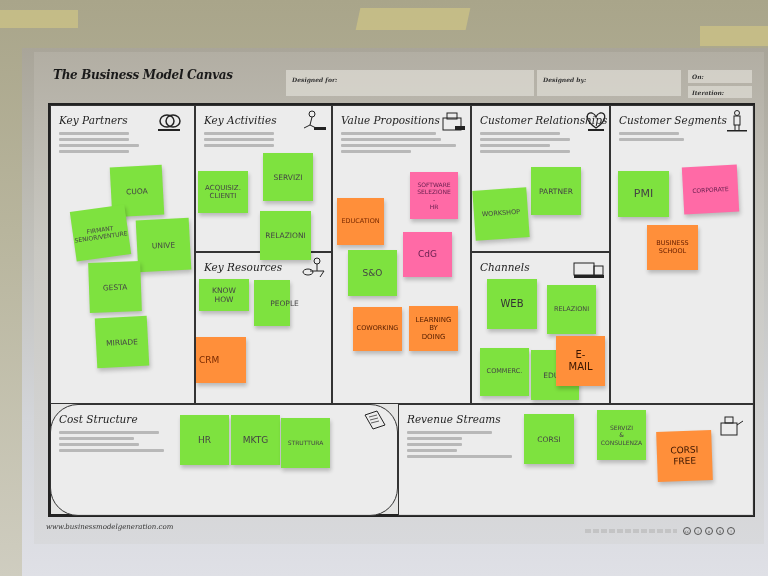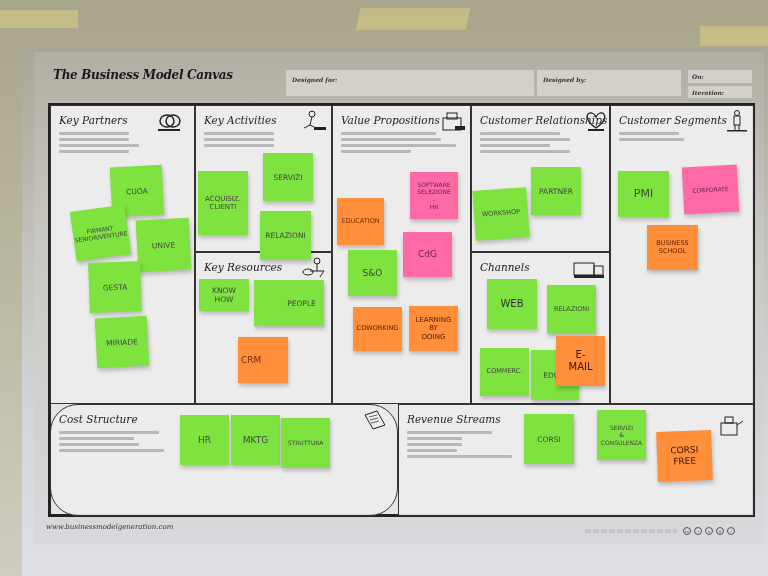--- a/index.html
+++ b/index.html
@@ -211,28 +211,28 @@
 </div>
 
 <div class="sticky green" style="left:111px;top:166px;width:52px;height:50px;transform:rotate(-3deg);">CUOA</div>
 <div class="sticky green" style="left:73px;top:208px;width:55px;height:50px;transform:rotate(-8deg);font-size:6px;">FIRMANT
 SENIOR/VENTURE</div>
 <div class="sticky green" style="left:137px;top:219px;width:53px;height:52px;transform:rotate(-3deg);">UNIVE</div>
 <div class="sticky green" style="left:89px;top:262px;width:52px;height:50px;transform:rotate(-2deg);">GESTA</div>
 <div class="sticky green" style="left:96px;top:317px;width:52px;height:50px;transform:rotate(-3deg);">MIRIADE</div>
 
 <div class="sticky green" style="left:263px;top:153px;width:50px;height:48px;">SERVIZI</div>
-<div class="sticky green" style="left:198px;top:171px;width:50px;height:64px;font-size:7px;">ACQUISIZ.
+<div class="sticky green" style="left:198px;top:171px;width:50px;height:42px;font-size:7px;">ACQUISIZ.
 CLIENTI</div>
 <div class="sticky green" style="left:260px;top:211px;width:51px;height:49px;">RELAZIONI</div>
 
 <div class="sticky green" style="left:199px;top:279px;width:50px;height:32px;">KNOW
 HOW</div>
-<div class="sticky green" style="left:254px;top:280px;width:70px;height:46px;padding-left:28px;">PEOPLE</div>
-<div class="sticky orange" style="left:196px;top:337px;width:50px;height:46px;color:#7a2a00;font-size:9px;justify-content:flex-start;margin-left:42px;">CRM</div>
+<div class="sticky green" style="left:254px;top:280px;width:36px;height:46px;padding-left:28px;">PEOPLE</div>
+<div class="sticky orange" style="left:196px;top:337px;width:50px;height:46px;color:#7a2a00;font-size:9px;justify-content:flex-start;">CRM</div>
 
 <div class="sticky pink" style="left:410px;top:172px;width:48px;height:47px;font-size:6px;">SOFTWARE
 SELEZIONE
 -
 HR</div>
 <div class="sticky orange" style="left:337px;top:198px;width:47px;height:47px;color:#7a2a00;font-size:6.5px;">EDUCATION</div>
 <div class="sticky pink" style="left:403px;top:232px;width:49px;height:45px;font-size:9px;">CdG</div>
 <div class="sticky green" style="left:348px;top:250px;width:49px;height:46px;font-size:9px;">S&amp;O</div>
 <div class="sticky orange" style="left:353px;top:307px;width:49px;height:44px;color:#5a2000;font-size:6.5px;">COWORKING</div>
 <div class="sticky orange" style="left:409px;top:306px;width:49px;height:45px;color:#5a2000;font-size:7px;">LEARNING

